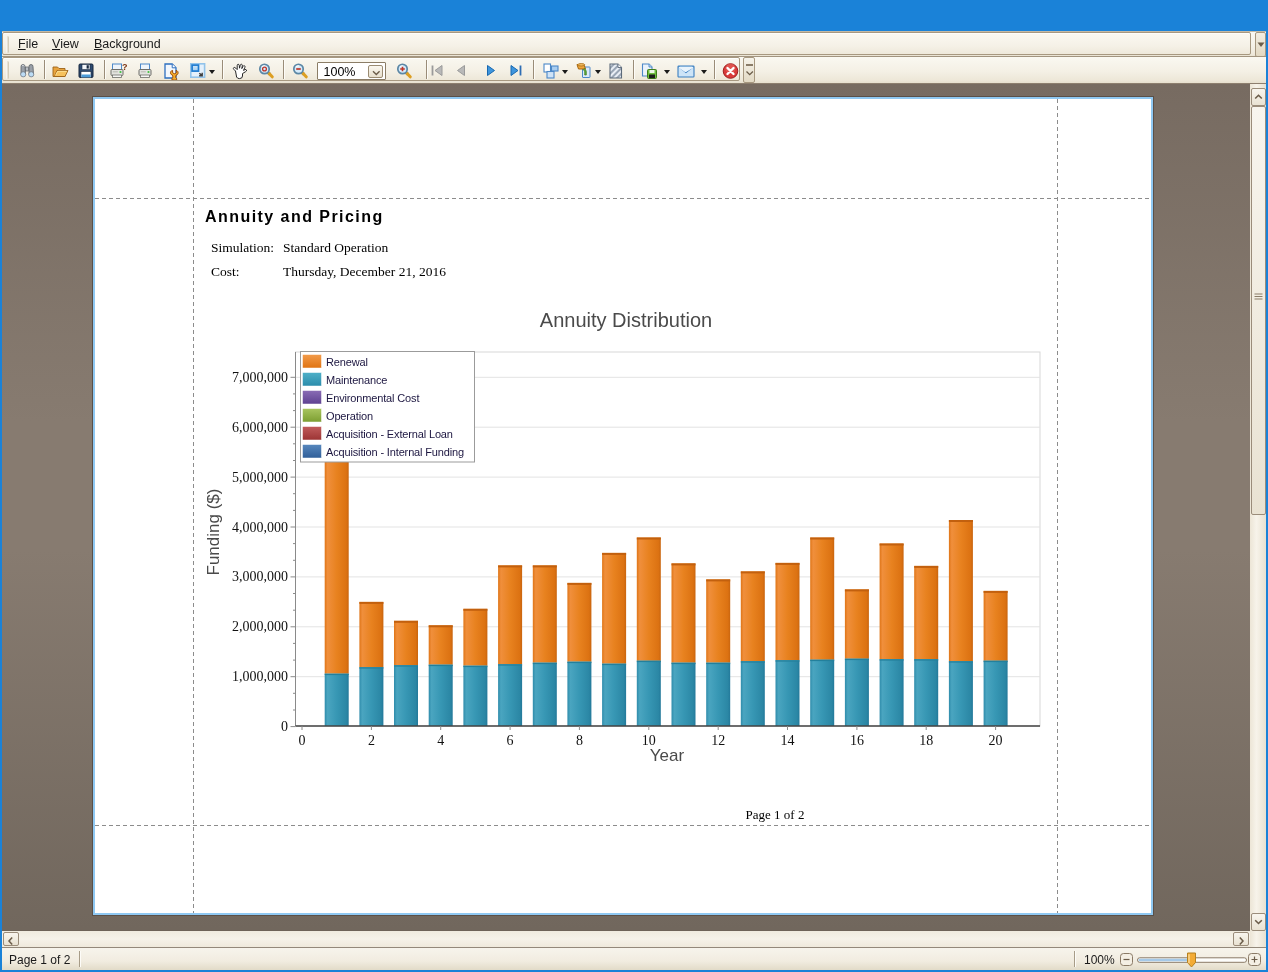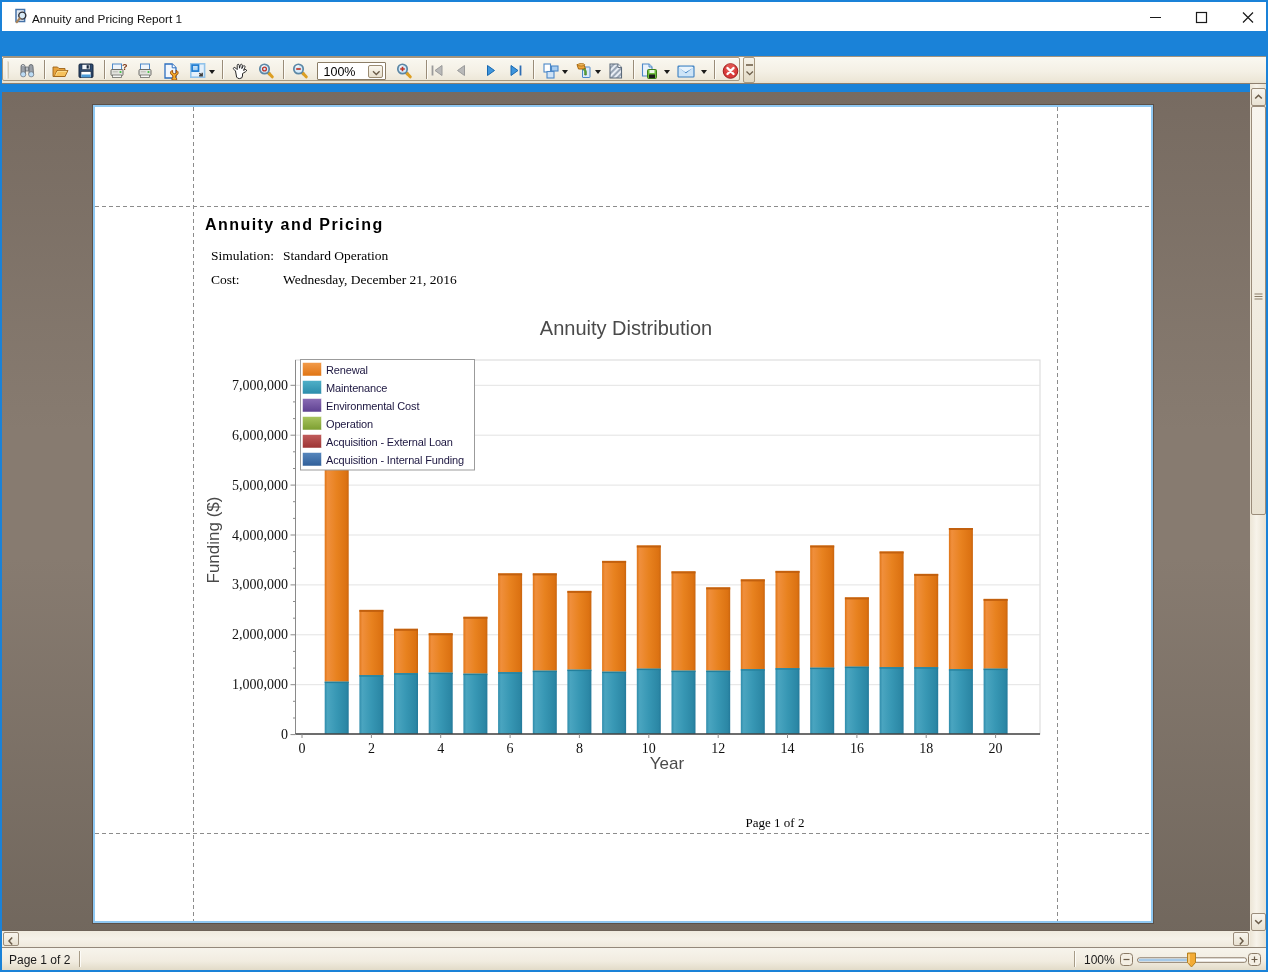--- a/index.html
+++ b/index.html
@@ -12,58 +12,52 @@
   background:linear-gradient(#fbf9f2,#f5f1e7 55%,#eee8da 90%,#e6dfce); border-top:1px solid #c5baa5; }
 .mitem { position:absolute; top:5px; font-size:12.5px; color:#1a1a1a; }
 #toolbar { left:2px; top:56px; width:1264px; height:28px;
   background:linear-gradient(#faf8f1,#f4f0e5 55%,#ede7d8 90%,#e7e0cf); border-top:1px solid #a2947f; border-bottom:1px solid #8d7f6f; }
 .chunkb { position:absolute; border:1px solid #a79880; border-radius:2px; box-shadow:inset 0 1px 0 rgba(255,255,255,0.8); pointer-events:none; }
 .grip { position:absolute; left:4px; top:4px; bottom:4px; width:3px;
   background:linear-gradient(90deg,#ffffff,#cdc3ab); border-radius:2px; }
 .tsep { position:absolute; top:3px; width:1px; height:19px; background:#9a8c78; box-shadow:1px 0 0 #fdfcf8; }
 .ticon { position:absolute; top:5px; }
 .darr { position:absolute; top:13px; width:0; height:0; border-left:3.5px solid transparent; border-right:3.5px solid transparent; border-top:4px solid #1a1a1a; }
-#content { left:2px; top:84px; width:1248px; height:846px; background:linear-gradient(180deg, #776b61 0%, #877b70 40%, #877b70 55%, #71675d 100%);margin-top:8px; }
+#content { left:2px; top:84px; width:1248px; height:846px; background:linear-gradient(180deg, #776b61 0%, #877b70 40%, #877b70 55%, #71675d 100%); }
 #page { position:absolute; left:91px; top:13px; width:1060px; height:818px; background:#ffffff;
   border:2px solid #8fc8f2; outline:1px solid #5b5048; }
 .dashv { position:absolute; top:0; width:1px; height:100%;
   background:repeating-linear-gradient(180deg,#8c8c8c 0,#8c8c8c 4px,transparent 4px,transparent 7px); }
 .dashh { position:absolute; left:0; height:1px; width:100%;
   background:repeating-linear-gradient(90deg,#8c8c8c 0,#8c8c8c 4px,transparent 4px,transparent 7px); }
 #h1t { left:110px; top:109px; font-size:16px; font-weight:bold; color:#000; letter-spacing:1.45px; }
 .ser { font-family:Liberation Serif, serif; font-size:13.5px; color:#000; }
 #vsb { left:1250px; top:84px; width:16px; height:863px; background:linear-gradient(90deg,#ece5d6,#f7f3ea 40%,#e8e1d1); }
 .sbtn { position:absolute; left:0.5px; width:15px; background:linear-gradient(#f8f5ee,#e9e2d2); border:1px solid #9a8c7a; border-radius:2px; }
 #hsb { left:2px; top:930px; width:1248px; height:17px; background:linear-gradient(#f0ebdf,#f6f2e9 50%,#efe9dc); border-top:1px solid #6e6358; }
 #statusbar { left:2px; top:947px; width:1264px; height:23px; background:linear-gradient(#f7f4ec,#f1ece0 60%,#e2dbc8); border-top:1px solid #93887a; }
 .ssep { position:absolute; top:3px; width:1px; height:16px; background:#a79c88; box-shadow:1px 0 0 #fdfcf8; }
 .stxt { position:absolute; font-size:12px; color:#1a1a1a; top:5px; }
 </style></head>
 <body>
 <div id="win">
 
-  <div class="abs" id="titlebar">
-    <svg class="abs" style="left:13px;top:6px" width="14" height="17" viewBox="0 0 14 17">
-      <rect x="1" y="1.5" width="8.6" height="12" fill="#eef3fa" stroke="#4472a8" stroke-width="1.5"></rect>
-      <path d="M2.6 4.2h5.4M2.6 6.2h5.4M2.6 8.2h3" stroke="#b9c9de" stroke-width="0.9"></path>
-      <circle cx="7.3" cy="7.6" r="3.5" fill="#d9ecf6" fill-opacity="0.92" stroke="#2e2e36" stroke-width="1.4"></circle>
-      <path d="M4.7 10.4 L1.7 14.2" stroke="#a8835a" stroke-width="2.2" stroke-linecap="round"></path>
-    </svg>
-    <div class="abs" id="title">Annuity and Pricing Report 1</div>
-    <svg class="abs wbtn" style="left:1131px" width="45" height="29">
-        <path d="M17 15.5h11" stroke="#1a1a1a" stroke-width="1"></path>
-      </svg>
-    <svg class="abs wbtn" style="left:1177px" width="45" height="29">
-        <rect x="17.5" y="10.5" width="10" height="10" fill="none" stroke="#1a1a1a" stroke-width="1.2"></rect>
-      </svg>
-    <svg class="abs wbtn" style="left:1223px" width="45" height="29">
-        <path d="M18 10.5l10 10M28 10.5l-10 10" stroke="#1a1a1a" stroke-width="1.2"></path>
-      </svg>
-  </div>
-
+
+  <div class="abs" id="menubar">
+    <div class="grip"></div>
+    <span class="mitem" style="left:16px"><u>F</u>ile</span>
+    <span class="mitem" style="left:50px"><u>V</u>iew</span>
+    <span class="mitem" style="left:92px"><u>B</u>ackground</span>
+    <div class="chunkb" style="left:0;top:0;width:1249px;height:23px"></div>
+    <div style="position:absolute;right:0;top:0;width:11px;height:25px;border:1px solid #a79880;border-radius:2px;background:linear-gradient(#f3eee2,#e2d8c2)">
+      <svg style="position:absolute;left:1px;top:9px" width="8" height="6">
+          <path d="M0.5 0.5 h7 l-3.5 4.5 z" fill="#6b5c49"></path>
+        </svg>
+    </div>
+  </div>
 
   <div class="abs" id="toolbar">
     <div class="grip"></div>
     <div class="tsep" style="left:41.5px"></div>
 <div class="tsep" style="left:101.6px"></div>
 <div class="tsep" style="left:220px"></div>
 <div class="tsep" style="left:280.7px"></div>
 <div class="tsep" style="left:423.7px"></div>
 <div class="tsep" style="left:531.1px"></div>
 <div class="tsep" style="left:630.9px"></div>
@@ -218,21 +212,21 @@
   <div class="abs" id="content">
     <div id="page">
       <div class="dashv" style="left:98px"></div>
       <div class="dashv" style="left:962px"></div>
       <div class="dashh" style="top:99px"></div>
       <div class="dashh" style="top:726px"></div>
       <div class="abs" id="h1t">Annuity and Pricing</div>
       <div class="abs ser" style="left:116px;top:141px">Simulation:</div>
       <div class="abs ser" style="left:188px;top:141px">Standard Operation</div>
       <div class="abs ser" style="left:116px;top:165px">Cost:</div>
-      <div class="abs ser" style="left:188px;top:165px">Wednesday, December 21, 2016</div>
+      <div class="abs ser" style="left:188px;top:165px">Thursday, December 21, 2016</div>
       <div class="abs ser" style="left:600px;top:708px;width:160px;text-align:center;font-size:13px">Page 1 of 2</div>
       <svg class="abs" style="left:0;top:0" width="1060" height="820" viewBox="0 0 1060 820">
 <defs>
 <linearGradient id="go" x1="0" y1="0" x2="1" y2="0">
   <stop offset="0" stop-color="#df7517"></stop>
               <stop offset="0.12" stop-color="#f08f3c"></stop>
   <stop offset="0.5" stop-color="#e8821f"></stop>
               <stop offset="0.9" stop-color="#dc7212"></stop>
   <stop offset="1" stop-color="#c9650f"></stop>
 </linearGradient>

